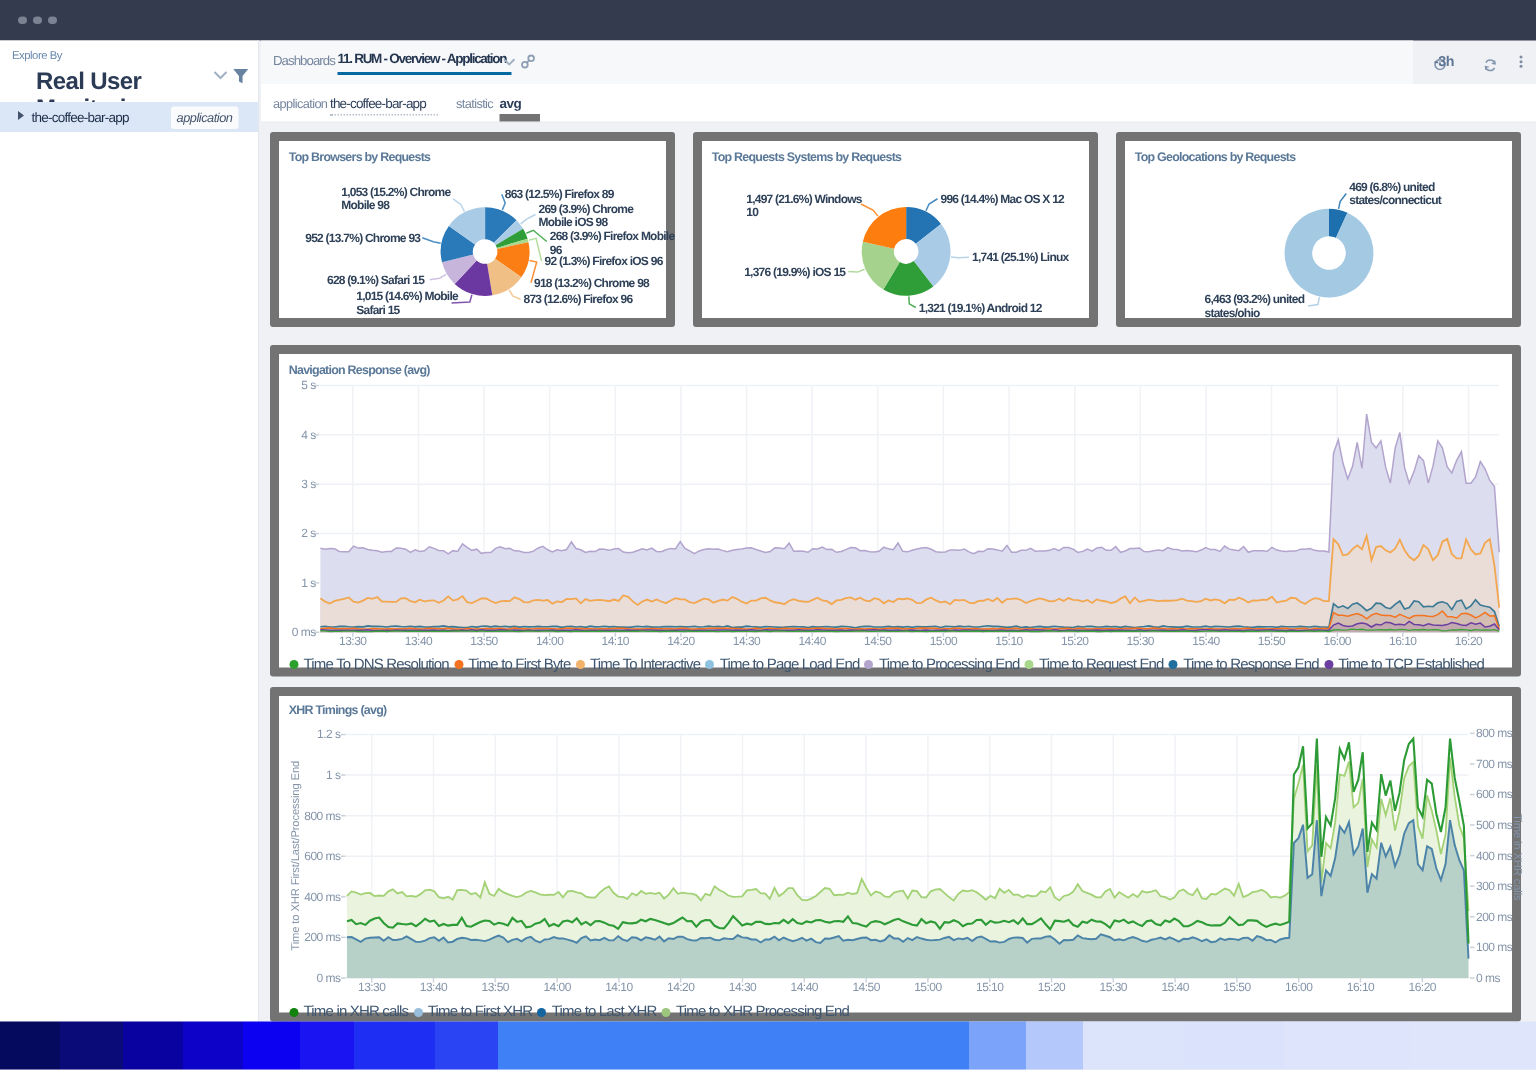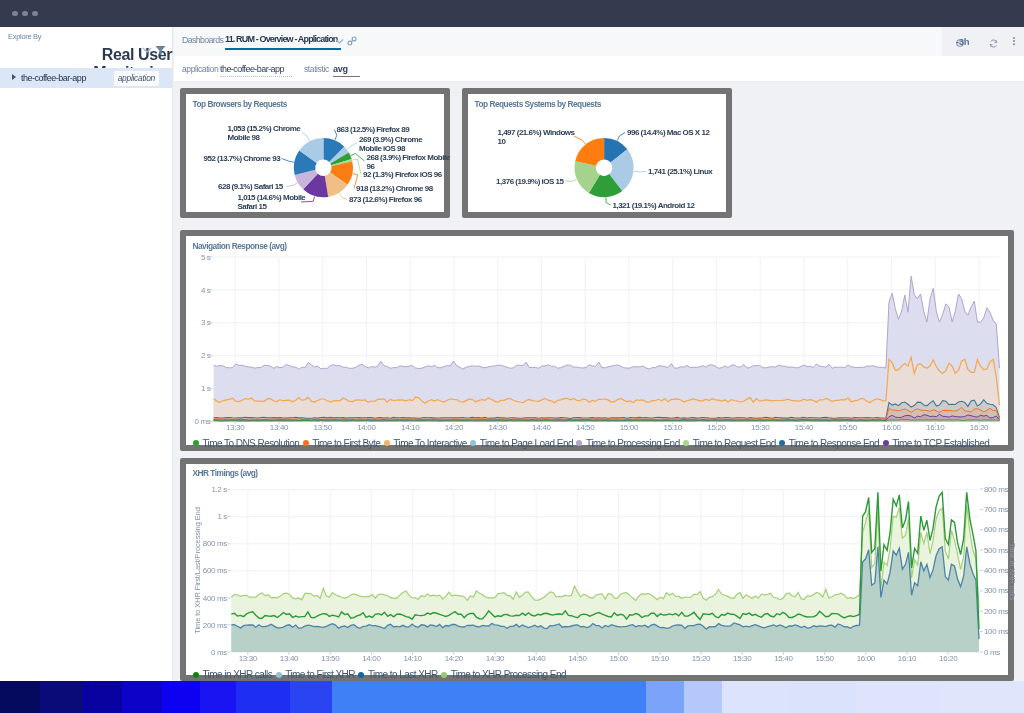--- a/index.html
+++ b/index.html
@@ -1,19 +1,19 @@
 <!DOCTYPE html>
 <html><head><meta charset="utf-8"><style>
 * { margin:0; padding:0; box-sizing:border-box; }
 html,body { width:1024px; height:713px; overflow:hidden; background:#eff1f5;
   font-family:"Liberation Sans", sans-serif; -webkit-font-smoothing:antialiased; }
 #navbar { position:absolute; left:0; top:0; width:1024px; height:27px; background:#343b4e; }
 .wdot { position:absolute; top:10.5px; width:5.5px; height:5.5px; border-radius:50%; background:#7b8292; }
 #sidebar { position:absolute; left:0; top:27px; width:173px; height:654px; background:#fff;
-  border-right:1px solid #e4e8ed;text-align:right; }
+  border-right:1px solid #e4e8ed; }
 .exby { position:absolute; left:8px; top:5px; font-size:7.5px; color:#6787ac; letter-spacing:-0.3px; }
 .rum { position:absolute; left:24px; top:18.5px; font-size:16px; font-weight:600; color:#2b3a55; letter-spacing:-0.4px; }
 .hirow { position:absolute; left:0; top:41px; width:172px; height:20px; background:#dbe7f7; }
 .caret { position:absolute; left:12px; top:6px; width:0; height:0;
   border-left:4.5px solid #44536b; border-top:3.5px solid transparent; border-bottom:3.5px solid transparent; }
 .coffee { position:absolute; left:21px; top:4.5px; font-size:9px; color:#1e2d48; letter-spacing:-0.5px; }
 .apptag { position:absolute; right:13px; top:2.5px; height:15px; line-height:15px; padding:0 4px;
   background:#fafbfc; border-radius:2px; font-size:8.5px; font-style:italic; color:#44536b; letter-spacing:-0.3px; }
 #row1 { position:absolute; left:174px; top:27px; width:768px; height:29px; background:#f7f8fa; }
 #row2 { position:absolute; left:174px; top:56px; width:850px; height:26px; background:#fff;
@@ -81,21 +81,21 @@
         <path d="M1.6,7.6 l-0.3,-2.2 l2.2,0.3" stroke-width="0.9"></path>
       </g>
     </svg>
   <div style="position:absolute;left:838.6px;top:9.5px;width:2.4px;height:2.4px;border-radius:50%;background:#7e8da4;box-shadow:0 3.1px 0 #7e8da4, 0 6.2px 0 #7e8da4;"></div>
 </div>
 
 <div id="row2">
   <span style="position:absolute;left:8px;top:8px;font-size:8.5px;letter-spacing:-0.4px;" class="gray">application</span>
   <span style="position:absolute;left:46px;top:7.5px;font-size:9px;color:#2d3f5a;letter-spacing:-0.55px;border-bottom:1px dotted #b6c0cd;padding:0 8px 2.5px 0;">the-coffee-bar-app</span>
   <span style="position:absolute;left:130px;top:8px;font-size:8.5px;letter-spacing:-0.4px;" class="gray">statistic</span>
-  <span style="position:absolute;left:159px;top:7.5px;font-size:9px;color:#2d3f5a;font-weight:700;letter-spacing:-0.3px;border-bottom:1px solid #737373;padding:0 12px 2.5px 0;">avg</span>
+  <span style="position:absolute;left:159px;top:7.5px;font-size:9px;color:#2d3f5a;font-weight:700;letter-spacing:-0.3px;border-bottom:5px solid #737373;padding:0 12px 2.5px 0;">avg</span>
 </div>
 
 <div id="content">
   <div class="panel" style="left:6px;top:6px;width:270px;height:130px;">
     <div class="ptitle">Top Browsers by Requests</div>
     <svg width="268" height="128" style="position:absolute;left:0;top:0">
         <polyline points="148.9,45.9 150.8,41.3 148.5,35.5" fill="none" stroke="#2a79b8" stroke-width="1" stroke-opacity="0.85"></polyline>
         <polyline points="161.1,55.2 165.1,52.1 171.0,49.0" fill="none" stroke="#a9cbe6" stroke-width="1" stroke-opacity="0.85"></polyline>
         <polyline points="164.9,61.5 169.5,59.5 178.5,67.0" fill="none" stroke="#2f9e38" stroke-width="1" stroke-opacity="0.85"></polyline>
         <polyline points="166.5,66.1 171.4,64.9 175.0,80.0" fill="none" stroke="#a8d88c" stroke-width="1" stroke-opacity="0.85"></polyline>
@@ -143,20 +143,33 @@
         <path d="M142.55,68.53 L159.37,55.31 A29.60,29.60 0 0 1 154.24,96.99 L141.13,80.08 A8.20,8.20 0 0 0 142.55,68.53 Z" fill="#a9cbe6"></path>
         <path d="M141.13,80.08 L154.24,96.99 A29.60,29.60 0 0 1 120.87,98.98 L131.88,80.63 A8.20,8.20 0 0 0 141.13,80.08 Z" fill="#2f9e38"></path>
         <path d="M131.88,80.63 L120.87,98.98 A29.60,29.60 0 0 1 107.21,67.14 L128.10,71.81 A8.20,8.20 0 0 0 131.88,80.63 Z" fill="#a5d38e"></path>
         <path d="M128.10,71.81 L107.21,67.14 A29.60,29.60 0 0 1 136.10,44.00 L136.10,65.40 A8.20,8.20 0 0 0 128.10,71.81 Z" fill="#fd7d0e"></path>
         <text x="159" y="41.3" text-anchor="start" class="dl">996 (14.4%) Mac OS X 12</text>
         <text x="180" y="80.3" text-anchor="start" class="dl">1,741 (25.1%) Linux</text>
         <text x="144.5" y="113.8" text-anchor="start" class="dl">1,321 (19.1%) Android 12</text>
         <text x="95.5" y="89.8" text-anchor="end" class="dl">1,376 (19.9%) iOS 15</text>
         <text x="29.5" y="41.3" text-anchor="start" class="dl">1,497 (21.6%) Windows</text>
         <text x="29.5" y="50.1" text-anchor="start" class="dl">10</text>
+      </svg>
+  </div>
+  <div class="panel" style="left:570px;top:6px;width:270px;height:130px;">
+    <div class="ptitle">Top Geolocations by Requests</div>
+    <svg width="268" height="128" style="position:absolute;left:0;top:0">
+        <polyline points="142.4,45.3 143.4,40.4 147.5,35.0" fill="none" stroke="#1d6fae" stroke-width="1" stroke-opacity="0.85"></polyline>
+        <polyline points="129.6,104.1 128.6,109.0 122.0,110.0" fill="none" stroke="#a4c9e3" stroke-width="1" stroke-opacity="0.85"></polyline>
+        <path d="M136.00,63.50 L136.00,45.10 A29.60,29.60 0 0 1 148.27,47.76 L140.64,64.51 A11.20,11.20 0 0 0 136.00,63.50 Z" fill="#1d6fae"></path>
+        <path d="M140.64,64.51 L148.27,47.76 A29.60,29.60 0 1 1 136.00,45.10 L136.00,63.50 A11.20,11.20 0 1 0 140.64,64.51 Z" fill="#a4c9e3"></path>
+        <text x="149.5" y="33.3" text-anchor="start" class="dl">469 (6.8%) united</text>
+        <text x="149.5" y="42.1" text-anchor="start" class="dl">states/connecticut</text>
+        <text x="53" y="108.3" text-anchor="start" class="dl">6,463 (93.2%) united</text>
+        <text x="53" y="117.1" text-anchor="start" class="dl">states/ohio</text>
       </svg>
   </div>
 
   <div class="panel" style="left:6px;top:148px;width:834px;height:221px;">
     <div class="ptitle">Navigation Response (avg)</div>
     <svg width="832" height="200" style="position:absolute;left:0;top:0">
       <line x1="26.6" y1="185.5" x2="813.5" y2="185.5" stroke="#e8ebf0" stroke-width="1"></line>
         <line x1="23.6" y1="185.5" x2="26.6" y2="185.5" stroke="#c9d1da" stroke-width="1"></line>
         <line x1="26.6" y1="152.6" x2="813.5" y2="152.6" stroke="#eef1f5" stroke-width="1"></line>
         <line x1="23.6" y1="152.6" x2="26.6" y2="152.6" stroke="#c9d1da" stroke-width="1"></line>

